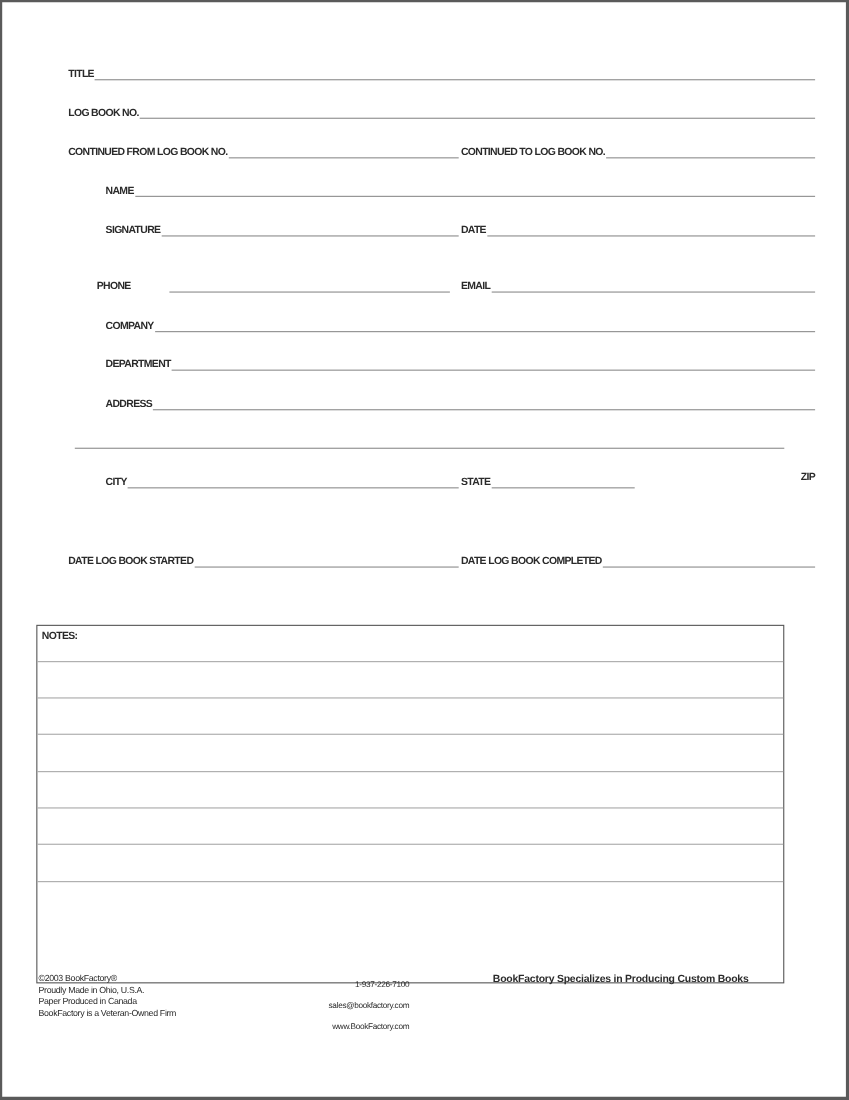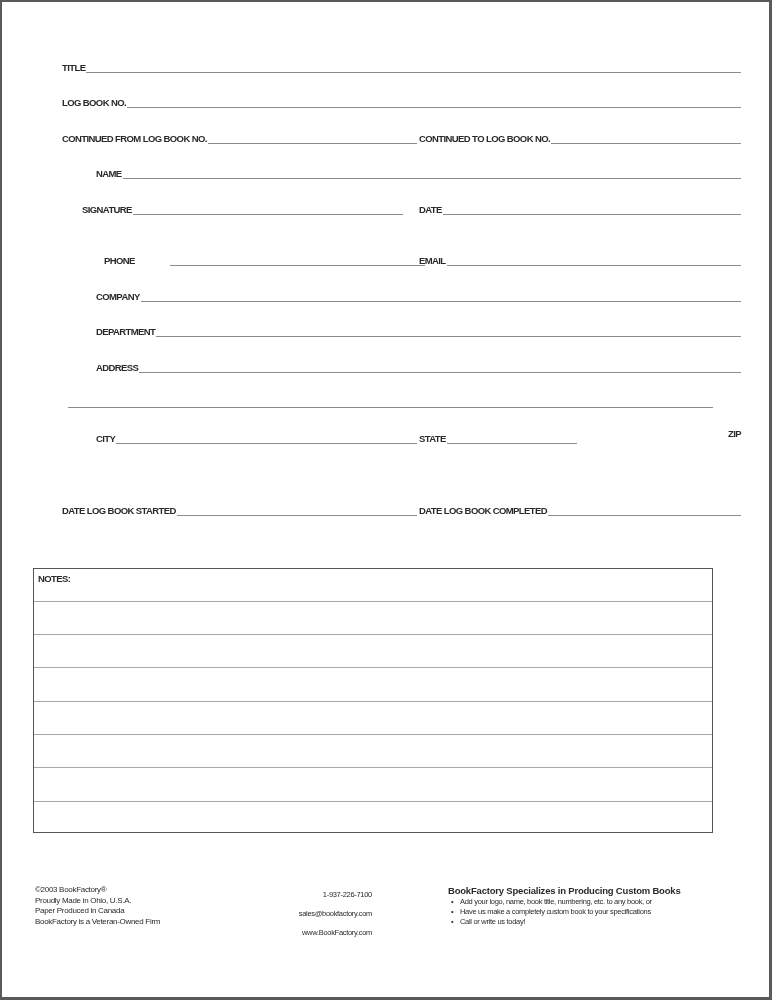--- a/index.html
+++ b/index.html
@@ -20,21 +20,21 @@
       text-transform: uppercase; padding-bottom: 1px;
     }
     .field .rule {
       flex: 1; height: 0; border-bottom: 1.5px solid #8c8c8c; margin-bottom: 1px; margin-left: 1px;
     }
     .hline {
       position: absolute; height: 0; border-bottom: 1.5px solid #8c8c8c;
     }
 
     .notes-box {
-      position: absolute; left: 33px; top: 568px; width: 680px; height: 265px;
+      position: absolute; left: 33px; top: 568px; width: 680px; height: 326px;
       border: 1.5px solid #555;
     }
     .notes-box .notes-label {
       position: absolute; left: 4px; top: 4px; font-size: 9.5px; font-weight: bold;
       letter-spacing: -0.6px; color: #2a2a2a;
     }
     .notes-box .nline {
       position: absolute; left: 0; right: 0; height: 0; border-bottom: 1.5px solid #a8a8a8;
     }
 
@@ -69,30 +69,30 @@
 <div class="field" style="left:391px; top:129px; width:322px;">
   <span class="lbl">CONTINUED TO LOG BOOK NO.</span>
   <span class="rule"></span>
 </div>
 
 <div class="field" style="left:68px; top:164px; width:645px;">
   <span class="lbl">NAME</span>
   <span class="rule"></span>
 </div>
 
-<div class="field" style="left:54px; top:200px; width:321px;">
+<div class="field" style="left:68px; top:200px; width:321px;">
   <span class="lbl">SIGNATURE</span>
   <span class="rule"></span>
 </div>
 <div class="field" style="left:391px; top:200px; width:322px;">
   <span class="lbl">DATE</span>
   <span class="rule"></span>
 </div>
 
-<div class="field" style="left:76px; top:251px; width:321px;gap:34px;">
+<div class="field" style="left:60px; top:251px; width:321px;gap:34px;">
   <span class="lbl">PHONE</span>
   <span class="rule"></span>
 </div>
 <div class="field" style="left:391px; top:251px; width:322px;">
   <span class="lbl">EMAIL</span>
   <span class="rule"></span>
 </div>
 
 <div class="field" style="left:68px; top:287px; width:645px;">
   <span class="lbl">COMPANY</span>
@@ -151,18 +151,13 @@
 </div>
 
 <div class="footer-col footer-center">
   <div>1-937-226-7100</div>
   <div>sales@bookfactory.com</div>
   <div>www.BookFactory.com</div>
 </div>
 
 <div class="footer-col footer-right">
   <div class="heading">BookFactory Specializes in Producing Custom Books</div>
-  <ul>
-    <li>Add your logo, name, book title, numbering, etc. to any book, or</li>
-    <li>Have us make a completely custom book to your specifications</li>
-    <li>Call or write us today!</li>
-  </ul>
 </div>
 
 </body></html>

